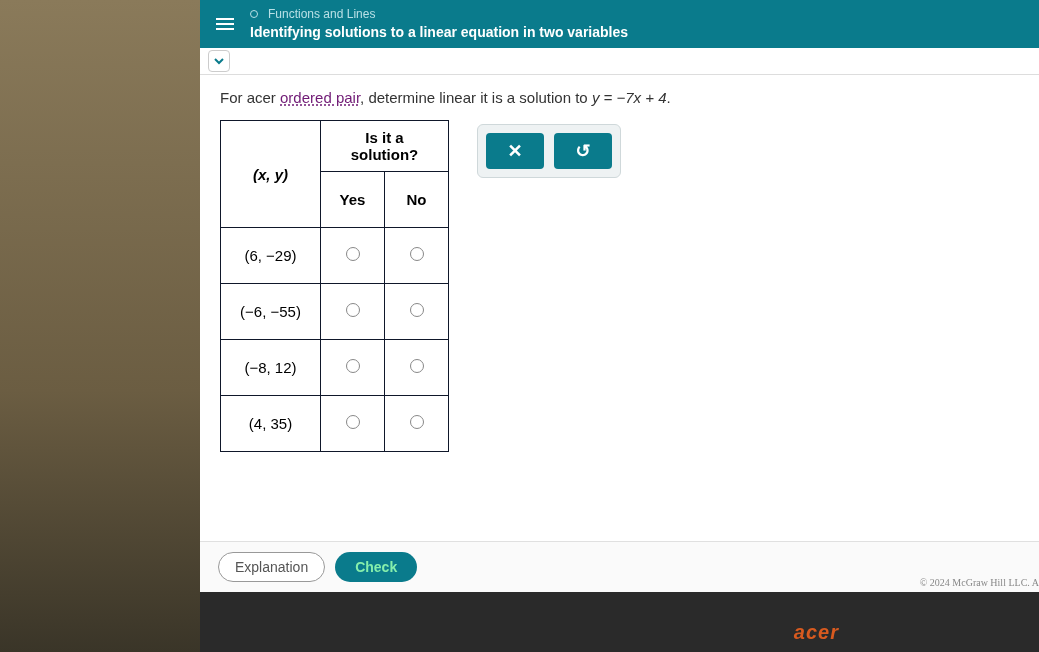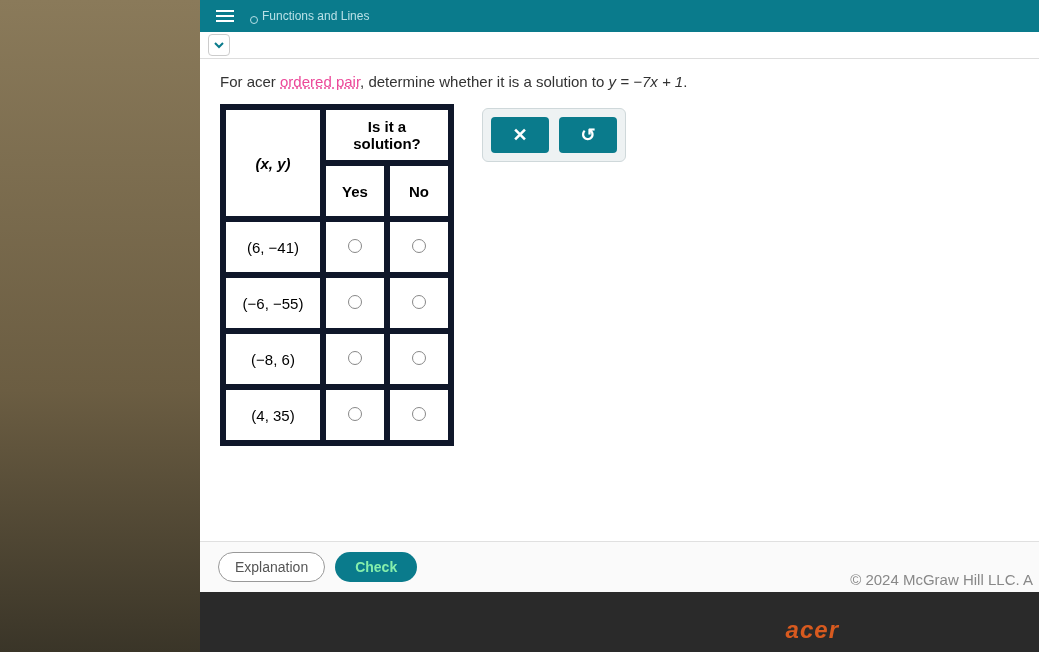--- a/index.html
+++ b/index.html
@@ -36,50 +36,50 @@
     cursor: pointer;
     padding: 4px;
   }
   .menu-icon span {
     width: 18px;
     height: 2px;
     background: #fff;
     display: block;
   }
   .header-text { font-size: 12px; line-height: 1.4; }
-  .header-cat { color: #b8e0e6; display:flex; align-items:flex-end; gap:4px;}
+  .header-cat { color: #b8e0e6; display:flex; align-items:center; gap:10px;}
   .header-cat .dot { width:8px;height:8px;border:1.5px solid #b8e0e6;border-radius:50%;display:inline-block;}
   .header-title { font-weight: bold; font-size:14px; }
   .chevron-row {
     background:#fff;
     border-bottom:1px solid #ddd;
     padding:2px 8px;
   }
   .chevron {
     width:22px;height:22px;border:1px solid #ccc;border-radius:4px;
     display:flex;align-items:center;justify-content:center;
     font-size:12px;color:#0a7b8c;cursor:pointer;background:#fff;
   }
   .content {
     flex:1;
     background:#fff;
     padding: 14px 20px 10px 20px;
     position:relative;
     overflow:hidden;
   }
   .prompt { font-size:15px; color:#333; margin-bottom:14px; }
-  .ordered-pair { color:#ec4899; text-decoration: underline dotted; cursor:help;}
+  .ordered-pair { color:#701a75; text-decoration: underline dotted; cursor:help;}
   .eq { font-style: italic; }
   .work-row { display:flex; gap:28px; align-items:flex-start;}
   table.sol {
     border-collapse: collapse;
     font-size:15px;
   }
   table.sol th, table.sol td {
-    border:6px solid #0f172a;
+    border:1px solid #0f172a;
     text-align:center;
     vertical-align:middle;
   }
   table.sol th { font-weight:bold; padding:8px 10px; background:#fff;}
   table.sol td { padding:0; }
   .xy-cell { width:100px; height:56px; font-style:italic;}
   .pair-cell { width:100px; height:56px; }
   .opt-cell { width:64px; height:56px; }
   .radio {
     width:14px;height:14px;border:1.5px solid #888;border-radius:50%;
@@ -108,25 +108,25 @@
   .expl-btn {
     border:1.5px solid #999;border-radius:18px;background:#fff;
     padding:6px 16px;font-size:14px;color:#555;cursor:pointer;
     display:flex;align-items:center;gap:4px;
   }
   .check-btn {
     border:none;border-radius:18px;background:#0a7b8c;color:#86efac;
     padding:7px 20px;font-size:14px;font-weight:bold;cursor:pointer;
   }
   .copyright {
-    position:absolute; right:6px; bottom:64px; font-size:15px; color:#888;
+    position:absolute; right:0; bottom:64px; font-size:10px; color:#888;font-family:Liberation Serif, serif;
   }
   .laptop-brand {
     position:absolute; right:200px; bottom:8px; color:#d85a1f;
-    font-family: Arial; font-size:24px; font-style:italic; font-weight:bold;
+    font-family: Arial; font-size:20px; font-style:italic; font-weight:bold;
     letter-spacing:1px;
   }
   .left-bg {
     position:absolute;left:0;top:0;width:200px;height:100%;
     background:linear-gradient(180deg,#8a7a5a 0%,#6b5d42 60%,#3a3528 100%);
   }
 </style>
 </head>
 <body>
 
@@ -138,59 +138,60 @@
     <div class="menu-icon">
       <span></span>
         <span></span>
         <span></span>
     </div>
     <div class="header-text">
       <div class="header-cat">
         <span class="dot"></span>
         <span>Functions and Lines</span>
       </div>
+      <div class="header-title">Identifying solutions to a linear equation in two variables</div>
     </div>
   </div>
 
   <div class="chevron-row">
     <div class="chevron">
       <svg width="12" height="12" viewBox="0 0 12 12">
           <path d="M2 4 L6 8 L10 4" stroke="#0a7b8c" stroke-width="2" fill="none"></path>
         </svg>
     </div>
   </div>
 
   <div class="content">
     <p class="prompt">
-      <span>For acer </span><span class="ordered-pair">ordered pair</span><span>, determine whether it is a solution to </span><span class="eq">y = −7x + 1</span><span>.</span>
+      <span>For acer </span><span class="ordered-pair">ordered pair</span><span>, determine linear it is a solution to </span><span class="eq">y = −7x + 4</span><span>.</span>
     </p>
 
     <div class="work-row">
       <table class="sol">
         <tbody>
             <tr>
           <th rowspan="2" class="xy-cell">(x, y)</th>
           <th colspan="2">Is it a solution?</th>
         </tr>
         <tr>
           <th class="opt-cell">Yes</th>
           <th class="opt-cell">No</th>
         </tr>
         <tr>
-          <td class="pair-cell">(6, −41)</td>
+          <td class="pair-cell">(6, −29)</td>
           <td class="opt-cell"><span class="radio"></span></td>
           <td class="opt-cell"><span class="radio"></span></td>
         </tr>
         <tr>
           <td class="pair-cell">(−6, −55)</td>
           <td class="opt-cell"><span class="radio"></span></td>
           <td class="opt-cell"><span class="radio"></span></td>
         </tr>
         <tr>
-          <td class="pair-cell">(−8, 6)</td>
+          <td class="pair-cell">(−8, 12)</td>
           <td class="opt-cell"><span class="radio"></span></td>
           <td class="opt-cell"><span class="radio"></span></td>
         </tr>
         <tr>
           <td class="pair-cell">(4, 35)</td>
           <td class="opt-cell"><span class="radio"></span></td>
           <td class="opt-cell"><span class="radio"></span></td>
         </tr>
       </tbody>
         </table>

